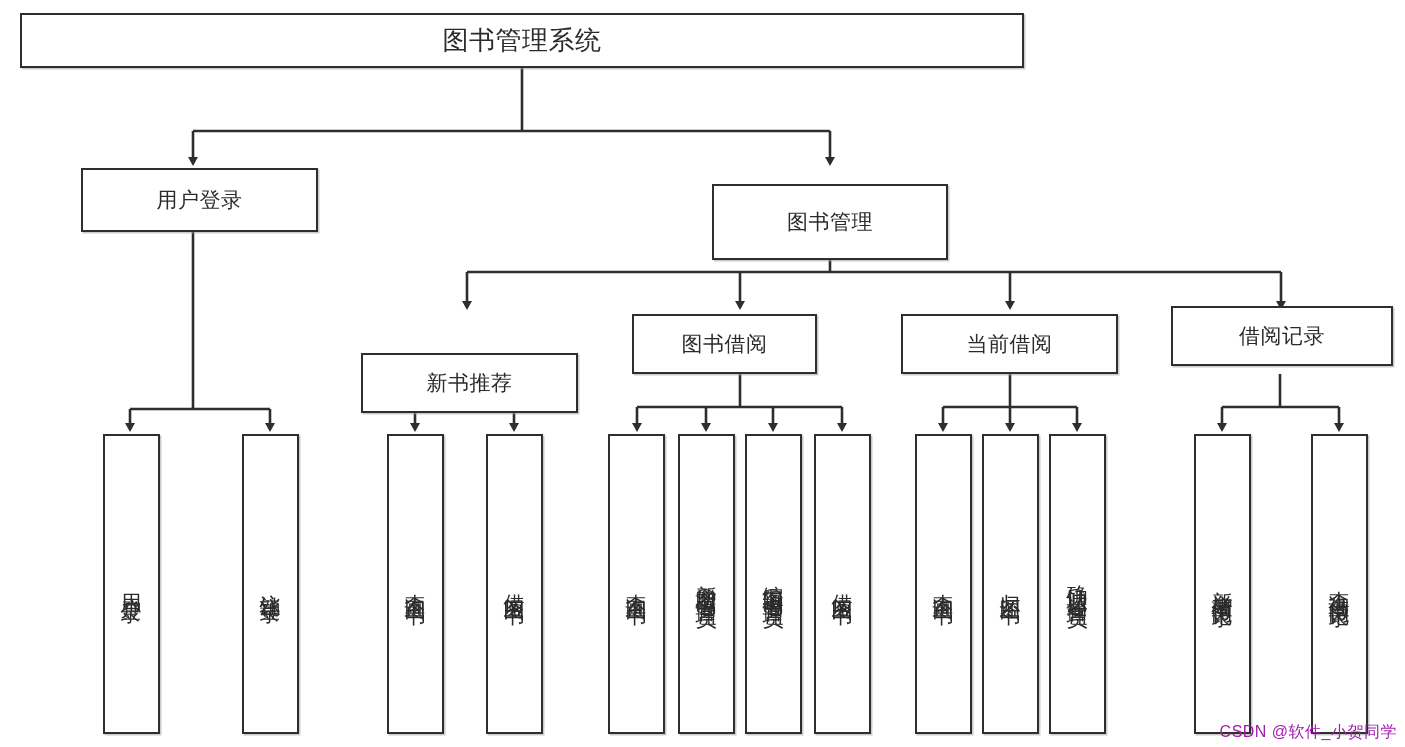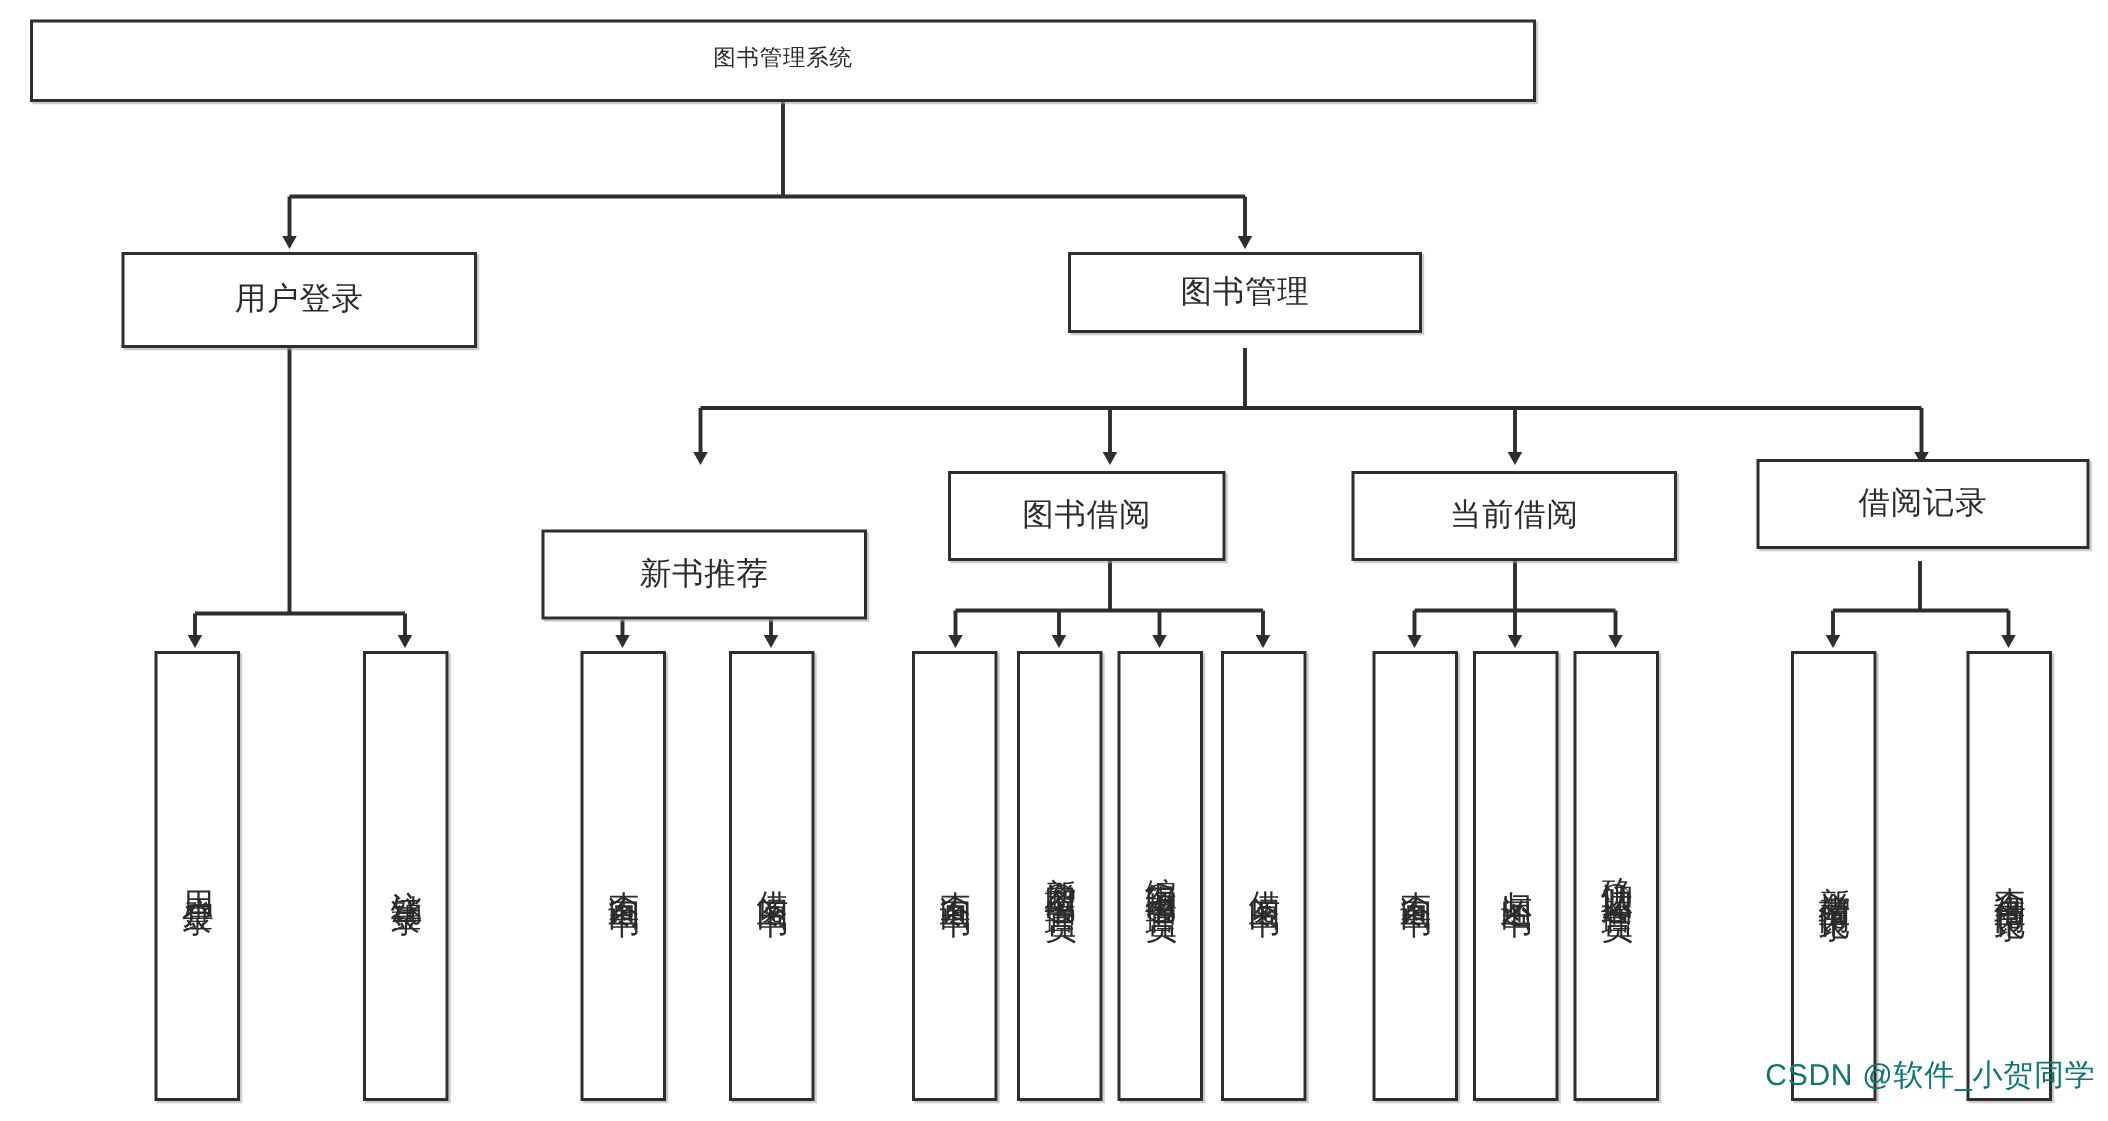--- a/index.html
+++ b/index.html
@@ -37,41 +37,41 @@
     justify-content: center;
     box-shadow: 1.5px 1.5px 0 rgba(160,160,160,0.55);
   }
   .node-label {
     font-size: 21px;
     color: #2b2b2b;
     line-height: 1.12;
     letter-spacing: 0.5px;
     white-space: nowrap;
   }
-  .node.root .node-label { font-size: 15px; font-family: Liberation Mono, monospace; }
+  .node.root .node-label { font-size: 26px; }
   .node.leaf {
     align-items: center;
     justify-content: center;
     padding: 4px 0;
   }
   .node.leaf .node-label {
     writing-mode: vertical-rl;
     text-orientation: upright;
     white-space: normal;
     letter-spacing: 3.5px;
     font-size: 21px;
     line-height: 1;
     max-height: 100%;
   }
   .watermark {
     position: absolute;
     right: 8px;
-    bottom: 17px;
-    font-size: 20px;
-    color: #0f766e;
+    bottom: 4px;
+    font-size: 16px;
+    color: #a21caf;
     white-space: nowrap;
     letter-spacing: 0.5px;
   }
 </style>
 </head>
 <body>
 
 <div id="diagram-root">
 
   <svg class="edges" viewBox="0 0 1405 747">
@@ -124,21 +124,21 @@
     </g>
   </svg>
 
   <div class="node root" style="left:20px; top:13px; width:1004px; height:55px;">
     <span class="node-label">图书管理系统</span>
   </div>
 
   <div class="node" style="left:81px; top:168px; width:237px; height:64px;">
     <span class="node-label">用户登录</span>
   </div>
-  <div class="node" style="left:712px; top:168px; width:236px; height:54px;">
+  <div class="node" style="left:712px; top:184px; width:236px; height:76px;">
     <span class="node-label">图书管理</span>
   </div>
 
   <div class="node" style="left:361px; top:314px; width:217px; height:60px;margin-top:39px;">
     <span class="node-label">新书推荐</span>
   </div>
   <div class="node" style="left:632px; top:314px; width:185px; height:60px;">
     <span class="node-label">图书借阅</span>
   </div>
   <div class="node" style="left:901px; top:314px; width:217px; height:60px;">

